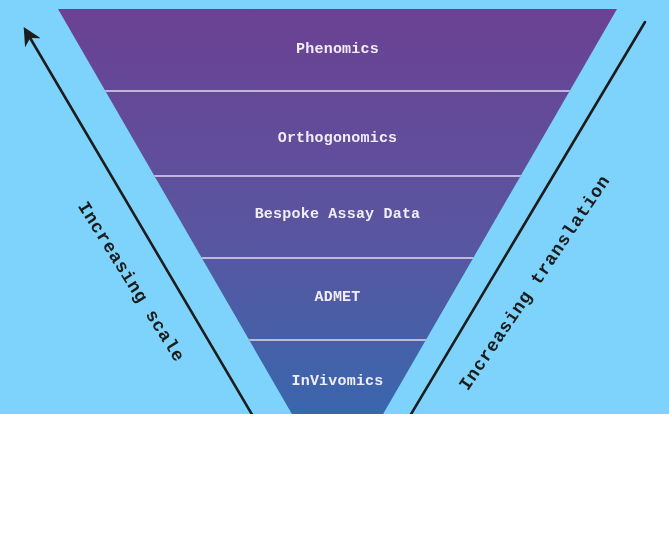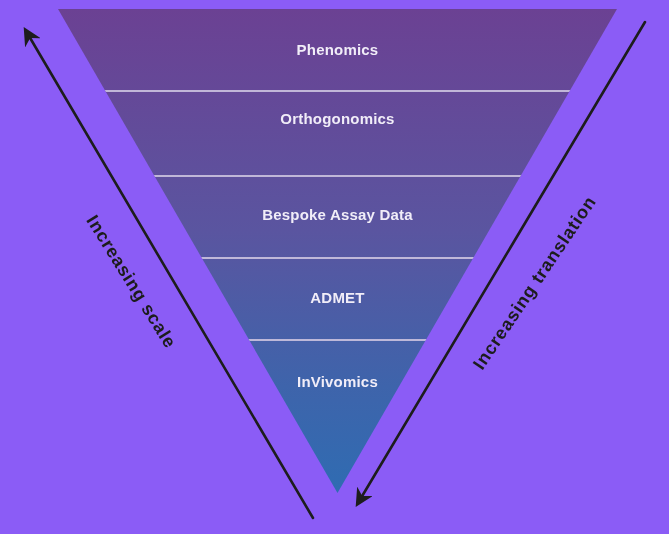--- a/index.html
+++ b/index.html
@@ -1,21 +1,21 @@
 <!DOCTYPE html>
 <html style="--grad-top: #6b4193; --grad-mid: #5a55a0; --grad-low: #3e64ab; --grad-bottom: #2f6cb2; --divider: #c9c0dd; --level-label: #f1edf8;"><head>
 <meta charset="utf-8">
 <style>
   html,body{margin:0;padding:0;background:#ffffff;}
   .canvas{
     position:relative;
-    width:669px;height:534px;
-    background:#8b5cf6;
+    width:669px;height:414px;
+    background:#7dd3fc;
     overflow:hidden;
-    font-family:Liberation Sans, sans-serif;
+    font-family:Liberation Mono, monospace;
   }
   
   .funnel{
     position:absolute;
     left:58px;top:9px;
     width:559px;height:484px;
     background:linear-gradient(180deg,
       var(--grad-top,#6b4193) 0%,
       var(--grad-mid,#5a55a0) 46%,
       var(--grad-low,#3e64ab) 78%,
@@ -28,21 +28,21 @@
     opacity:.92;
   }
   .divider.d1{top:81px;} .divider.d2{top:166px;}
   .divider.d3{top:248px;} .divider.d4{top:330px;}
   .level-label{
     position:absolute;left:0;width:100%;height:20px;line-height:20px;
     text-align:center;
     color:var(--level-label,#f1edf8);
     font-size:15px;font-weight:bold;letter-spacing:.2px;
   }
-  .level-label.l1{top:31px;} .level-label.l2{top:100px;}
+  .level-label.l1{top:31px;} .level-label.l2{top:120px;}
   .level-label.l3{top:196px;} .level-label.l4{top:279px;}
   .level-label.l5{top:363px;}
   
   .arrows{position:absolute;left:0;top:0;width:669px;height:534px;}
   .axis-label{
     position:absolute;
     white-space:nowrap;
     color:#1c1c1c;
     font-size:18px;font-weight:bold;letter-spacing:.8px;
   }

